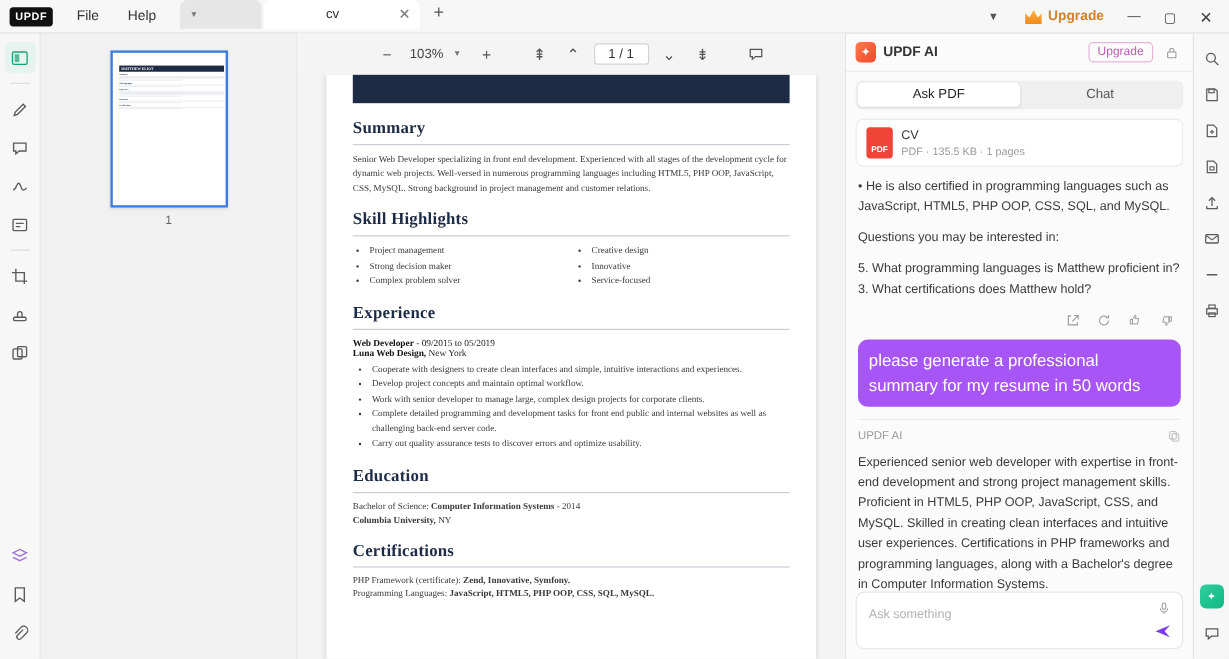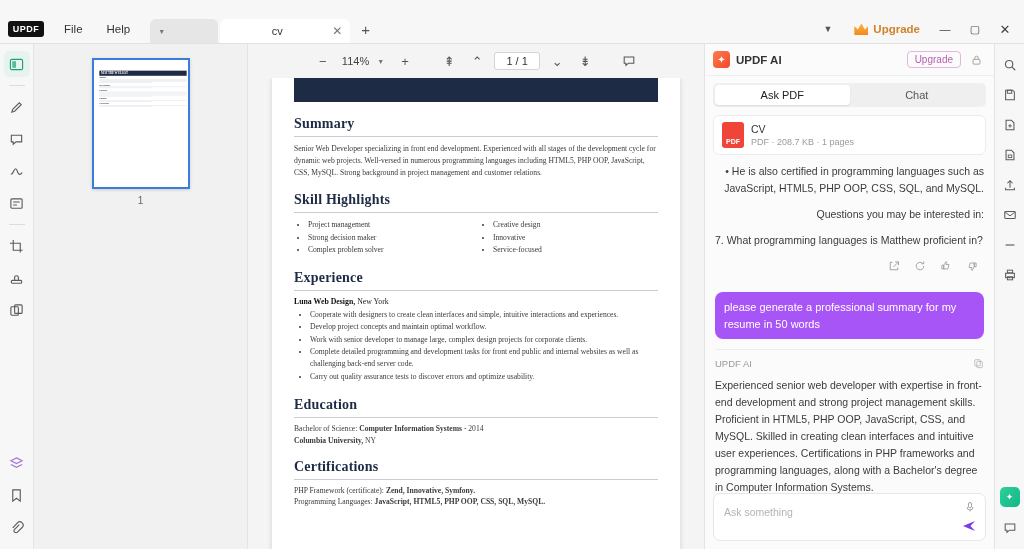--- a/index.html
+++ b/index.html
@@ -14,24 +14,24 @@
   .app {
     position: relative;
     width: 1024px; height: 549px;
     background: #f4f4f4;
     display: flex;
     flex-direction: column;
   }
 
   
   .titlebar {
-    height: 44px;
+    height: 28px;
     background: #f7f7f7;
     display: flex;
-    align-items: flex-end;
+    align-items: flex-start;
     border-bottom: 1px solid #e2e2e2;
     position: relative;
   }
   .logo {
     width: 52px; height: 28px;
     display: flex; align-items: center; justify-content: center;
   }
   .logo-badge {
     background: #111; color: #fff;
     font-size: 9px; font-weight: bold;
@@ -277,35 +277,35 @@
   .file-meta { font-size: 9px; color: #9b9b9b; margin-top: 2px; }
 
   .chat {
     flex: 1;
     overflow: hidden;
     padding: 2px 10px 0 10px;
     font-size: 10.5px;
     color: #3b3b3b;
     line-height: 1.62;
   }
-  .msg-ai p { margin: 0 0 9px 0; text-align: right; }
+  .msg-ai p { margin: 0 0 9px 0; }
   .q-list { margin: 0 0 9px 0; }
   .icon-row {
     display: flex; gap: 14px; justify-content: flex-end;
     color: #9a9a9a; font-size: 11px;
     padding: 2px 6px 8px 0;
   }
   .bubble-user {
     background: #a855f7;
     color: #fff;
     border-radius: 8px;
     padding: 7px 9px;
-    font-size: 11px;
+    font-size: 14px;
     line-height: 1.5;
-    margin: 12px 0 10px 0;
+    margin: 2px 0 10px 0;
   }
   .ai-name-row {
     display: flex; align-items: center;
     font-size: 9.5px; color: #9a9a9a;
     border-top: 1px solid #ededed;
     padding-top: 6px;
     margin-bottom: 6px;
   }
   .ai-name-row .copy { margin-left: auto; font-size: 11px; color: #b0b0b0; }
 
@@ -480,21 +480,21 @@
               <div class="mini-l s"></div>
           </div>
         </div>
       </div>
       <div class="thumb-num">1</div>
     </div>
 
     <div class="viewer">
       <div class="doc-toolbar">
         <div class="tb-btn">−</div>
-        <div class="zoom-val">114%</div>
+        <div class="zoom-val">103%</div>
         <div class="zoom-caret">▼</div>
         <div class="tb-btn">+</div>
         <div class="tb-gap"></div>
         <div class="tb-btn">⇞</div>
         <div class="tb-btn">⌃</div>
         <div class="page-box">1 / 1</div>
         <div class="tb-btn">⌄</div>
         <div class="tb-btn">⇟</div>
         <div class="tb-gap"></div>
         <div class="tb-btn">
@@ -524,20 +524,24 @@
               <ul style="flex:1">
                 <li>Creative design</li>
                 <li>Innovative</li>
                 <li>Service-focused</li>
               </ul>
             </div>
 
             <h2 class="sec">Experience</h2>
             <div class="rule"></div>
             <div class="job-title">
+              <b>Web Developer</b>
+              <span>- 09/2015 to 05/2019</span>
+            </div>
+            <div class="job-title">
               <b>Luna Web Design,</b>
               <span>New York</span>
             </div>
             <ul class="bullets">
               <li>Cooperate with designers to create clean interfaces and simple, intuitive interactions and experiences.</li>
               <li>Develop project concepts and maintain optimal workflow.</li>
               <li>Work with senior developer to manage large, complex design projects for corporate clients.</li>
               <li>Complete detailed programming and development tasks for front end public and internal websites as well as challenging back-end server code.</li>
               <li>Carry out quality assurance tests to discover errors and optimize usability.</li>
             </ul>
@@ -585,30 +589,31 @@
 
       <div class="seg">
         <div class="seg-item active">Ask PDF</div>
         <div class="seg-item">Chat</div>
       </div>
 
       <div class="file-card">
         <div class="pdf-ico">PDF</div>
         <div style="flex:1">
           <div class="file-name">CV</div>
-          <div class="file-meta">PDF · 208.7 KB · 1 pages</div>
+          <div class="file-meta">PDF · 135.5 KB · 1 pages</div>
         </div>
       </div>
 
       <div class="chat">
         <div class="msg-ai">
           <p>• He is also certified in programming languages such as JavaScript, HTML5, PHP OOP, CSS, SQL, and MySQL.</p>
           <p>Questions you may be interested in:</p>
           <div class="q-list">
-            <div>7. What programming languages is Matthew proficient in?</div>
+            <div>5. What programming languages is Matthew proficient in?</div>
+            <div>3. What certifications does Matthew hold?</div>
           </div>
         </div>
         <div class="icon-row">
           <span>
             <svg width="12" height="12" viewBox="0 0 16 16">
                 <path d="M6 3H3v10h10V10M9.5 2.5H14v4.5M14 2.5L7.5 9" fill="none" stroke="currentColor" stroke-width="1.2"></path>
               </svg>
           </span>
           <span>
             <svg width="12" height="12" viewBox="0 0 16 16">

